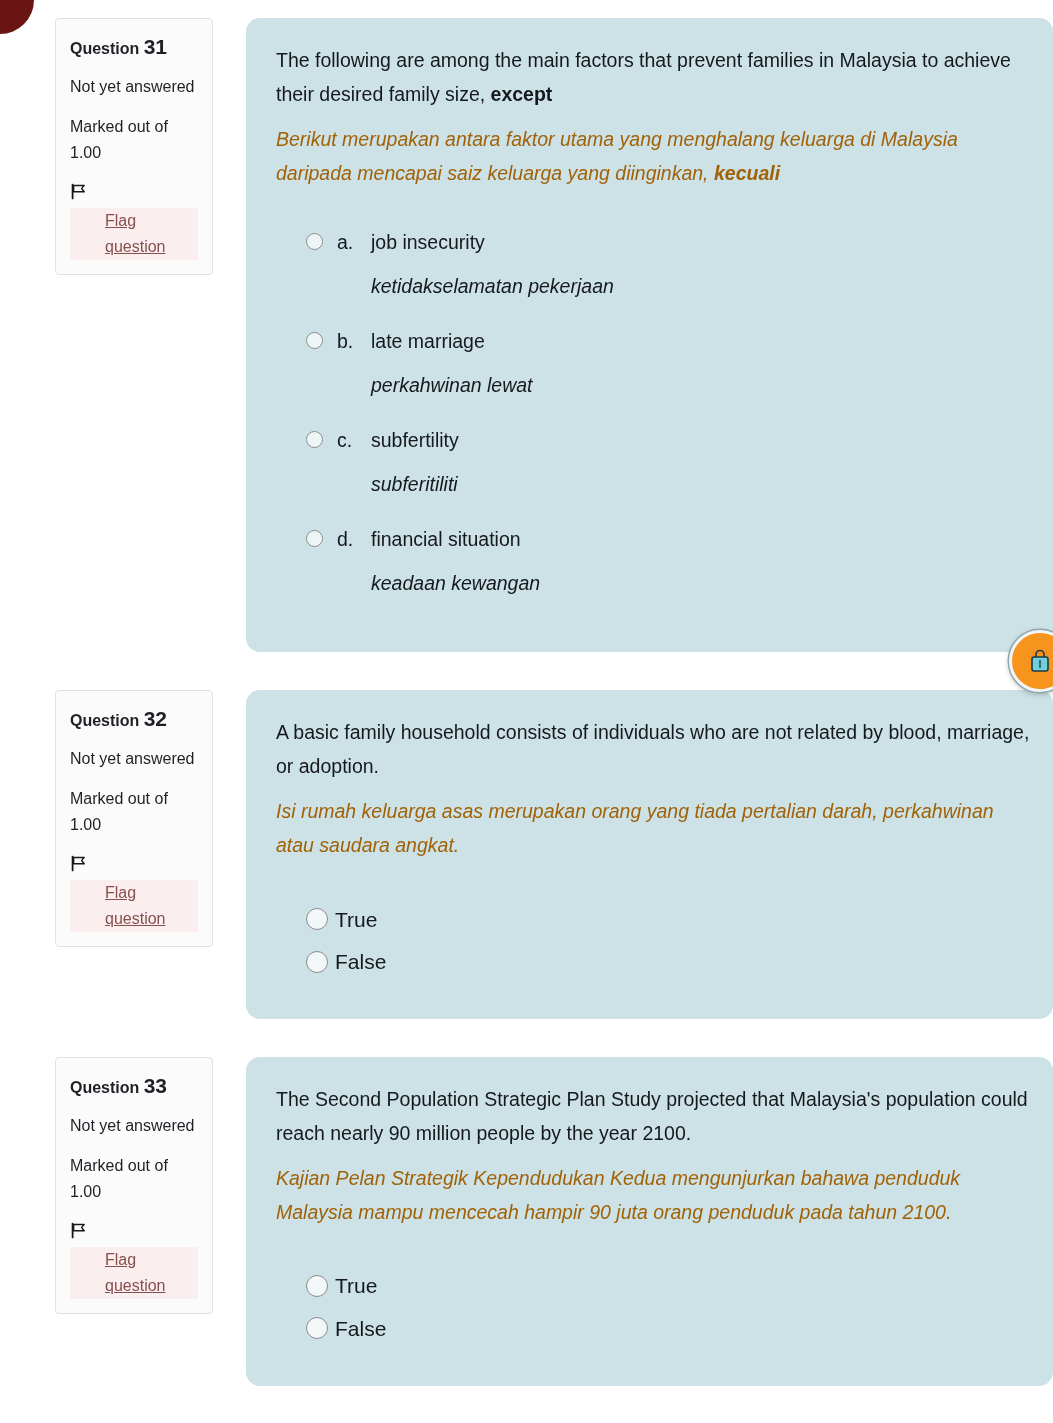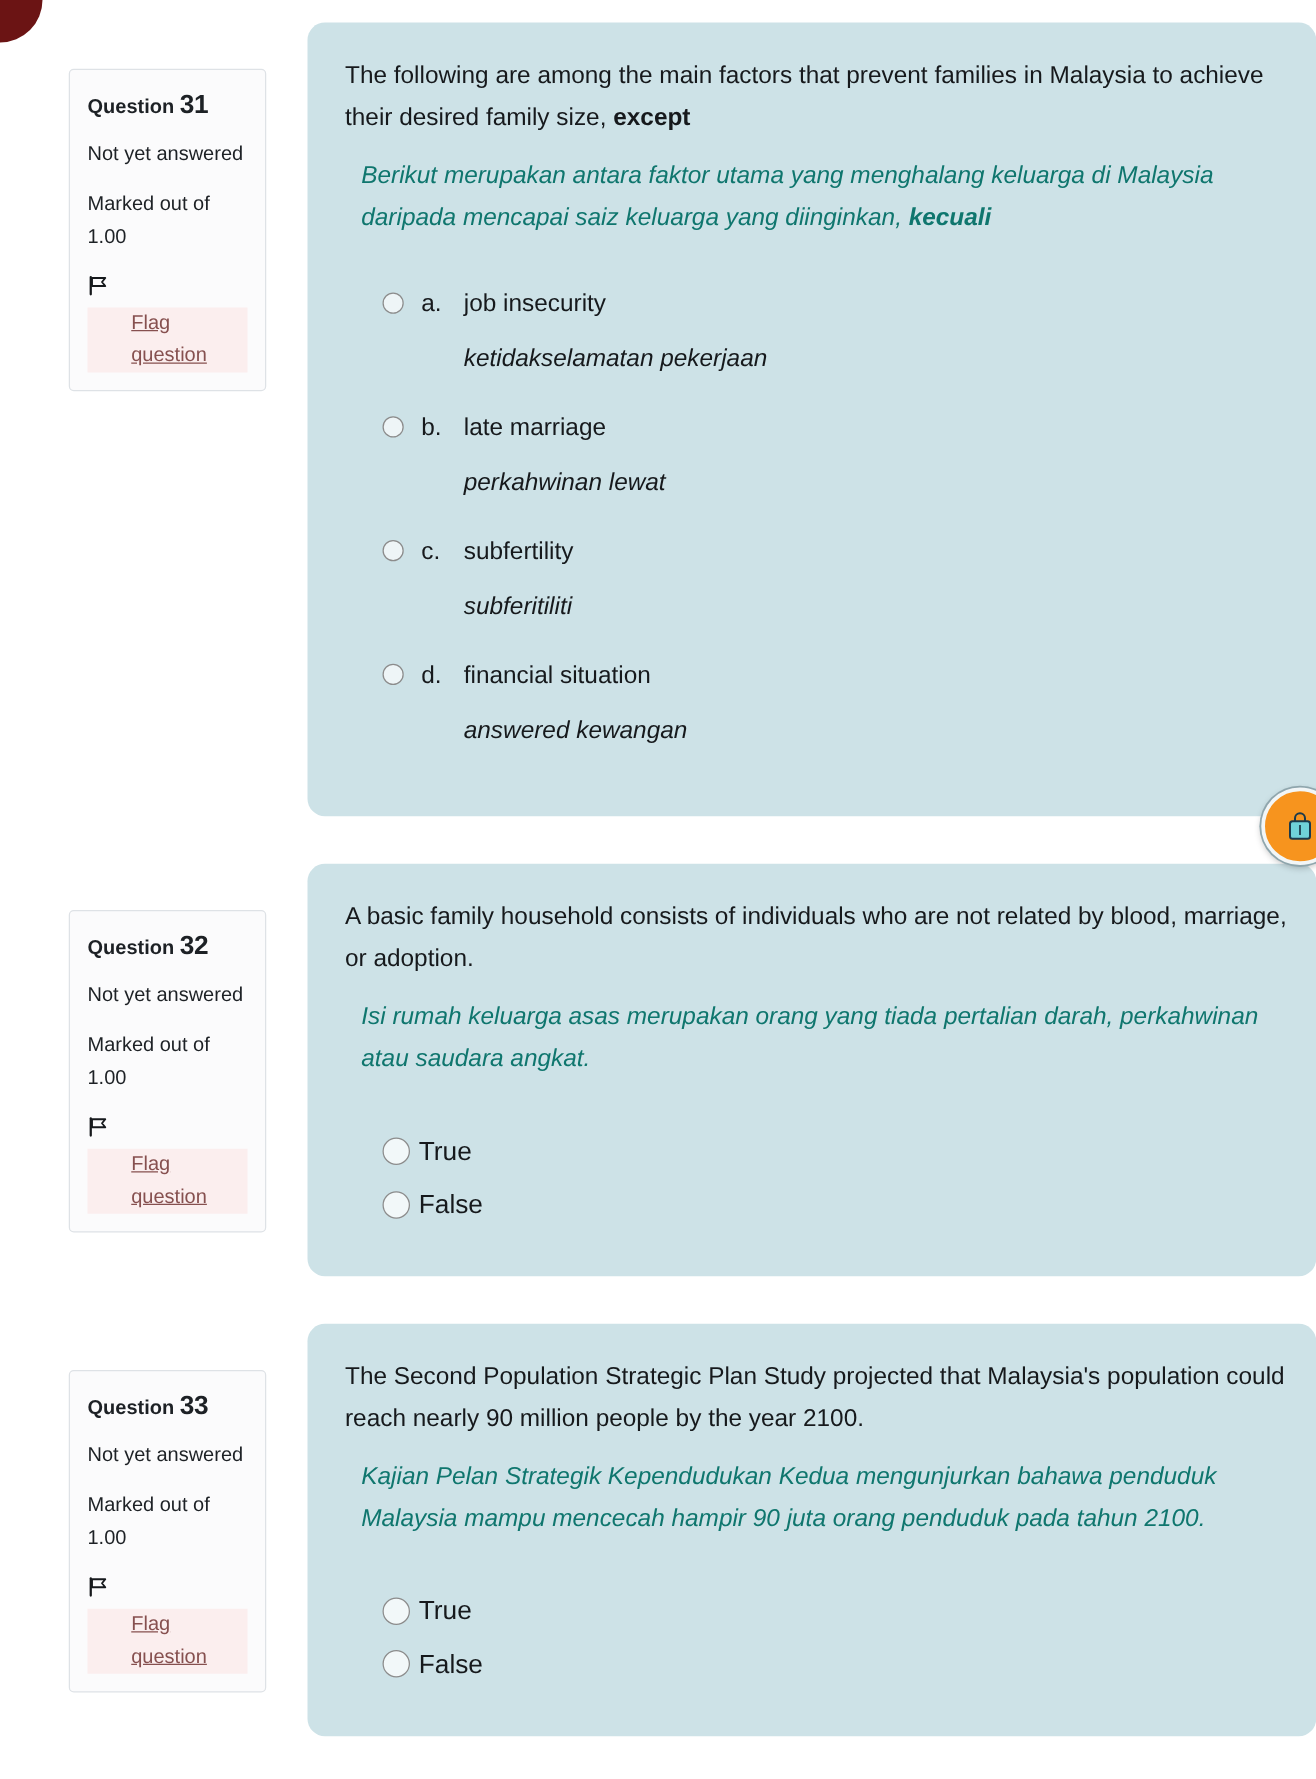--- a/index.html
+++ b/index.html
@@ -61,21 +61,20 @@
 
   
   .info {
     width: 158px;
     margin-left: 55px;
     flex: 0 0 158px;
     background: #fbfbfc;
     border: 1px solid #dee2e6;
     border-radius: 4px;
     padding: 16px 14px 14px 14px;
-    margin-top: 37px;
   }
   .info-title {
     font-size: 16px;
     font-weight: bold;
     color: #1d2125;
     margin: 0 0 16px 0;
     line-height: 1.1;
   }
   .info-title .qnum {
     font-size: 21px;
@@ -124,23 +123,23 @@
   .qtext-en {
     font-size: 19.5px;
     line-height: 1.72;
     color: #16191c;
     margin: 0 0 12px 0;
   }
   .qtext-en b { font-weight: bold; }
   .qtext-ms {
     font-size: 19.5px;
     line-height: 1.72;
-    color: #0f766e;
+    color: #a16207;
     font-style: italic;
-    margin: 13px;
+    margin: 0;
   }
   .qtext-ms b { font-weight: bold; }
 
   
   .answers-mc {
     margin-top: 36px;
     padding-left: 30px;
   }
   .ans-mc {
     display: flex;
@@ -269,21 +268,21 @@
           <span class="ans-body">
             <span class="ans-en" style="display:block">subfertility</span>
             <span class="ans-ms" style="display:block">subferitiliti</span>
           </span>
         </div>
         <div class="ans-mc">
           <span class="radio-sm"></span>
           <span class="ans-letter">d.</span>
           <span class="ans-body">
             <span class="ans-en" style="display:block">financial situation</span>
-            <span class="ans-ms" style="display:block">answered kewangan</span>
+            <span class="ans-ms" style="display:block">keadaan kewangan</span>
           </span>
         </div>
       </div>
     </div>
   </section>
 
   <section class="question">
     <aside class="info">
       <h3 class="info-title">
         <span>Question</span>

